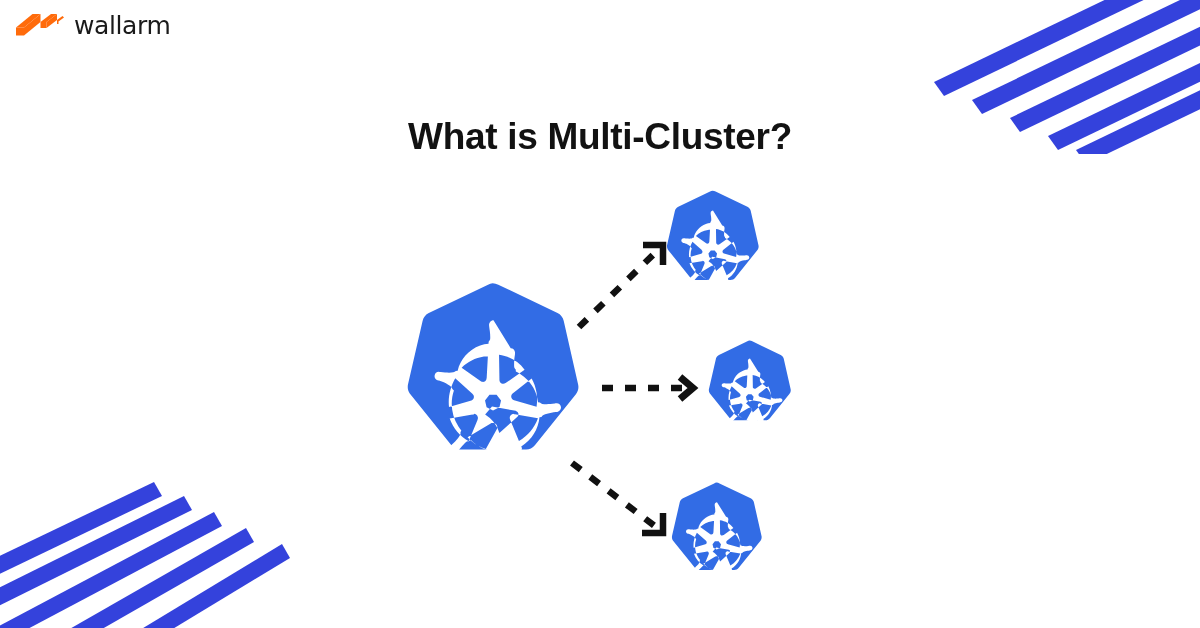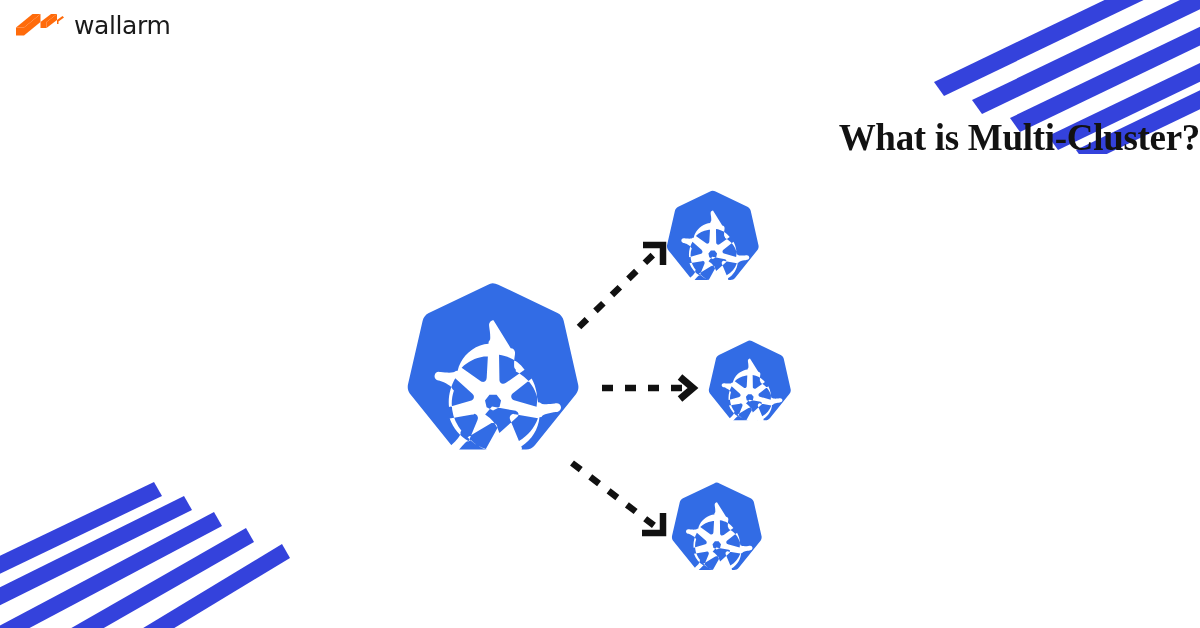--- a/index.html
+++ b/index.html
@@ -52,22 +52,22 @@
     color: #1a1a1a;
     line-height: 1;
   }
 
   
   #page-title {
     position: absolute;
     left: 0;
     top: 116px;
     width: 1200px;
-    text-align: right;
-    font-family: Liberation Serif, serif;
+    text-align: center;
+    font-family: Liberation Sans, sans-serif;
     font-size: 37px;
     font-weight: 700;
     letter-spacing: -0.3px;
     color: #121212;
     margin: 0;
   }
 
   
   #diagram {
     position: absolute;

